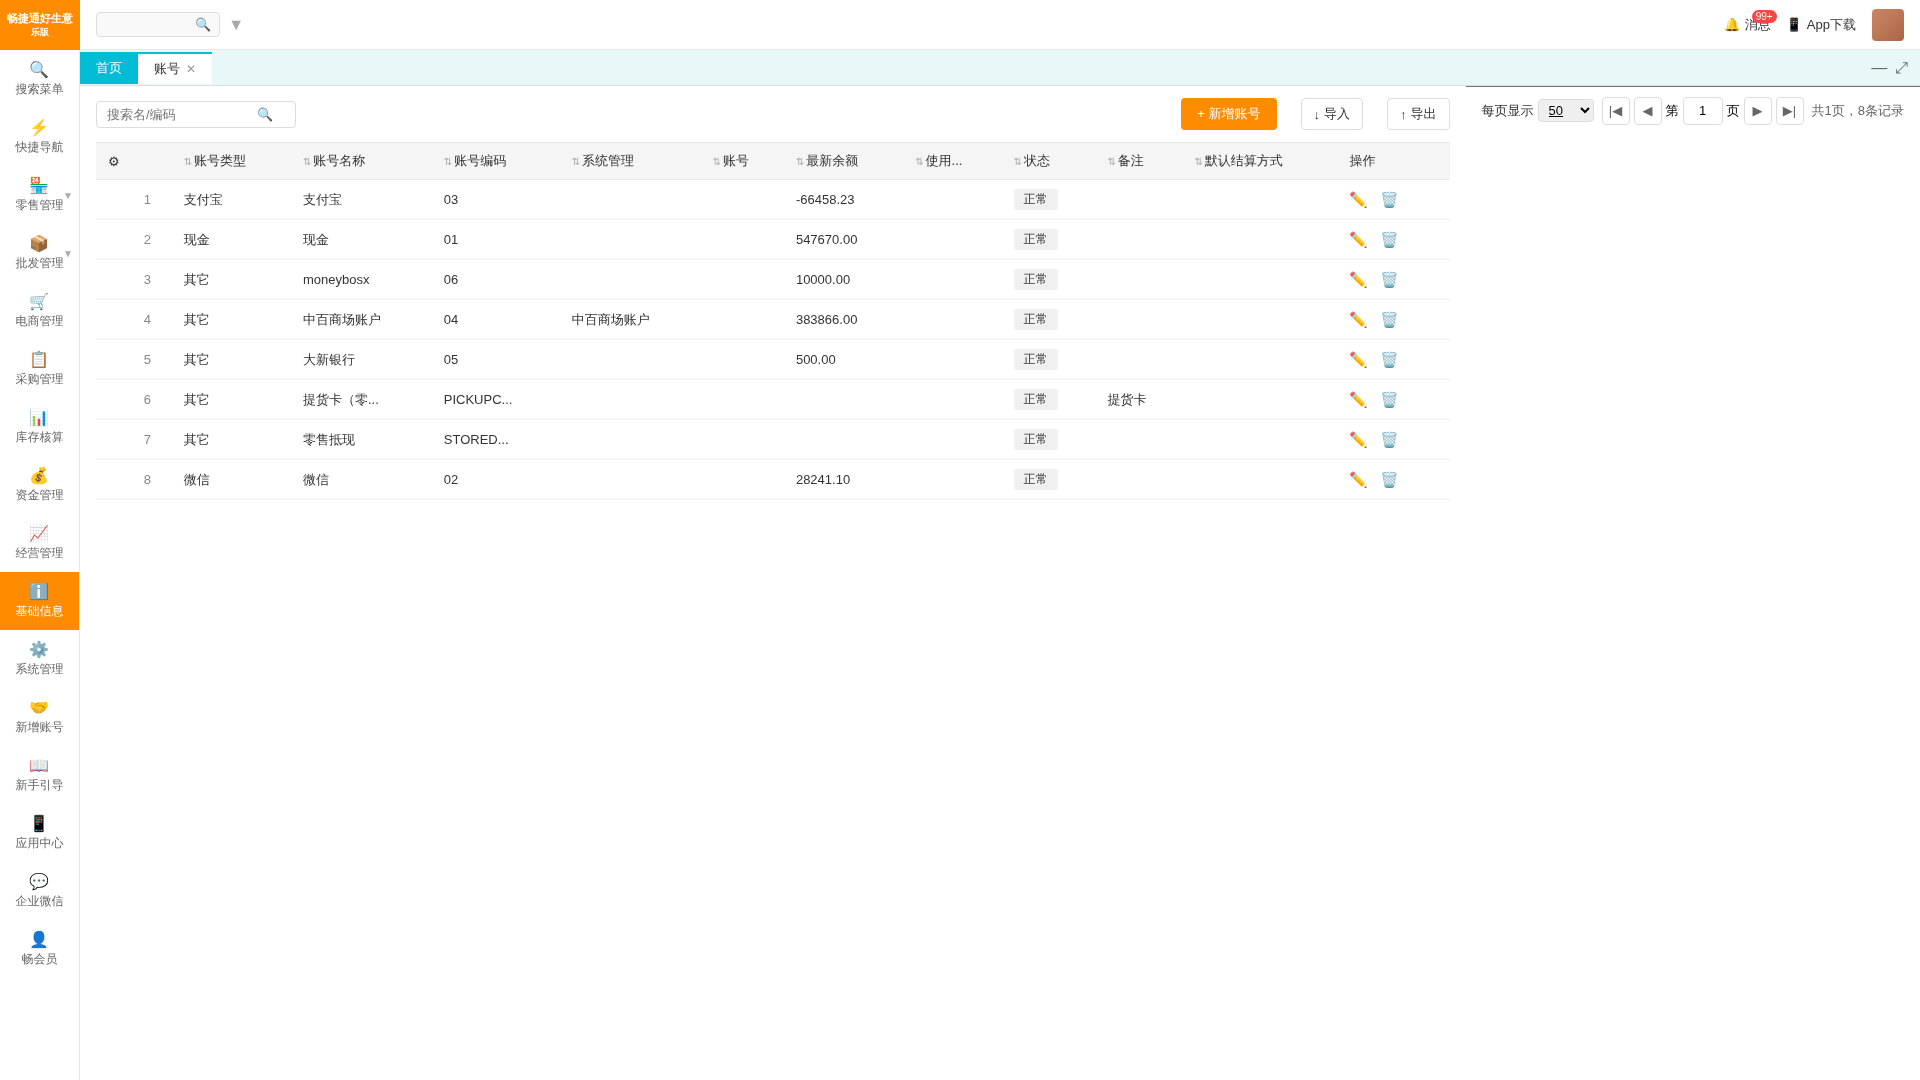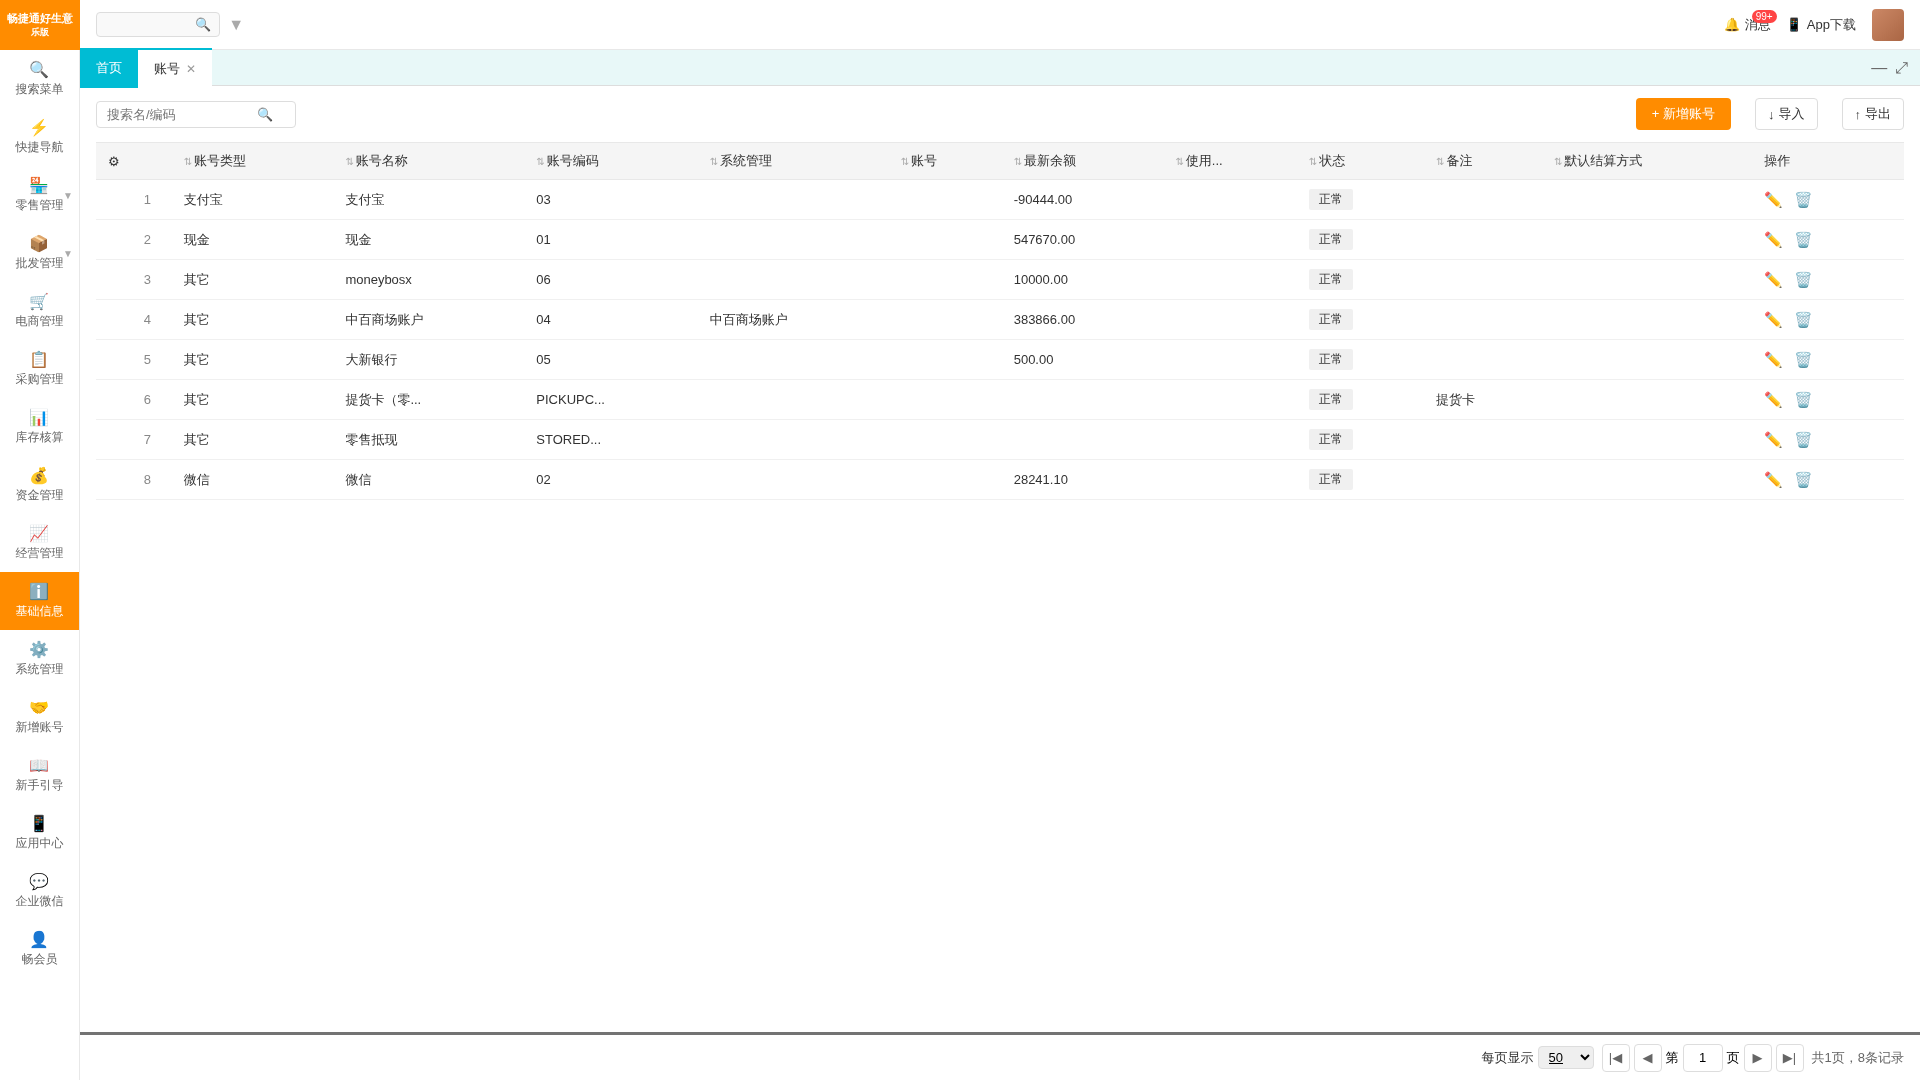--- a/index.html
+++ b/index.html
@@ -137,21 +137,21 @@
       height: 36px;
       background: #e8f8f8;
       display: flex;
       align-items: center;
       padding: 0 0;
       flex-shrink: 0;
       border-bottom: 1px solid #ddd;
     }
     .tab {
       padding: 0 16px;
-      height: 40px;
+      height: 32px;
       display: flex;
       align-items: center;
       cursor: pointer;
       font-size: 13px;
       color: #333;
       gap: 6px;
       position: relative;
     }
     .tab.home {
       background: #00bcd4;
@@ -179,21 +179,21 @@
       color: #666;
       font-size: 16px;
     }
 
     
     .content {
       flex: 1;
       background: white;
       overflow: hidden;
       display: flex;
-      flex-direction: column;
+      flex-direction: row;
     }
 
     .content-inner {
       flex: 1;
       padding: 12px 16px;
       overflow: auto;
     }
 
     
     .toolbar {
@@ -299,21 +299,21 @@
     .gear-col { width: 32px; }
     .num-col { width: 40px; color: #666; }
 
     
     .pagination {
       height: 48px;
       display: flex;
       align-items: center;
       justify-content: flex-end;
       padding: 0 16px;
-      border-top: 3px solid #737373;
+      border-top: 1px solid #737373;
       gap: 8px;
       flex-shrink: 0;
       background: white;
     }
     .page-size-select {
       display: flex;
       align-items: center;
       gap: 4px;
       font-size: 13px;
       color: #333;
@@ -515,21 +515,21 @@
         </thead>
         <tbody id="table-body">
         <tr>
       <td></td>
       <td style="color:#888;">1</td>
       <td>支付宝</td>
       <td>支付宝</td>
       <td>03</td>
       <td></td>
       <td></td>
-      <td>-90444.00</td>
+      <td>-66458.23</td>
       <td></td>
       <td><span class="status-badge">正常</span></td>
       <td></td>
       <td></td>
       <td>
         <span class="action-btn" title="编辑">✏️</span>
         <span class="action-btn" title="删除">🗑️</span>
       </td>
     </tr>
             <tr>

